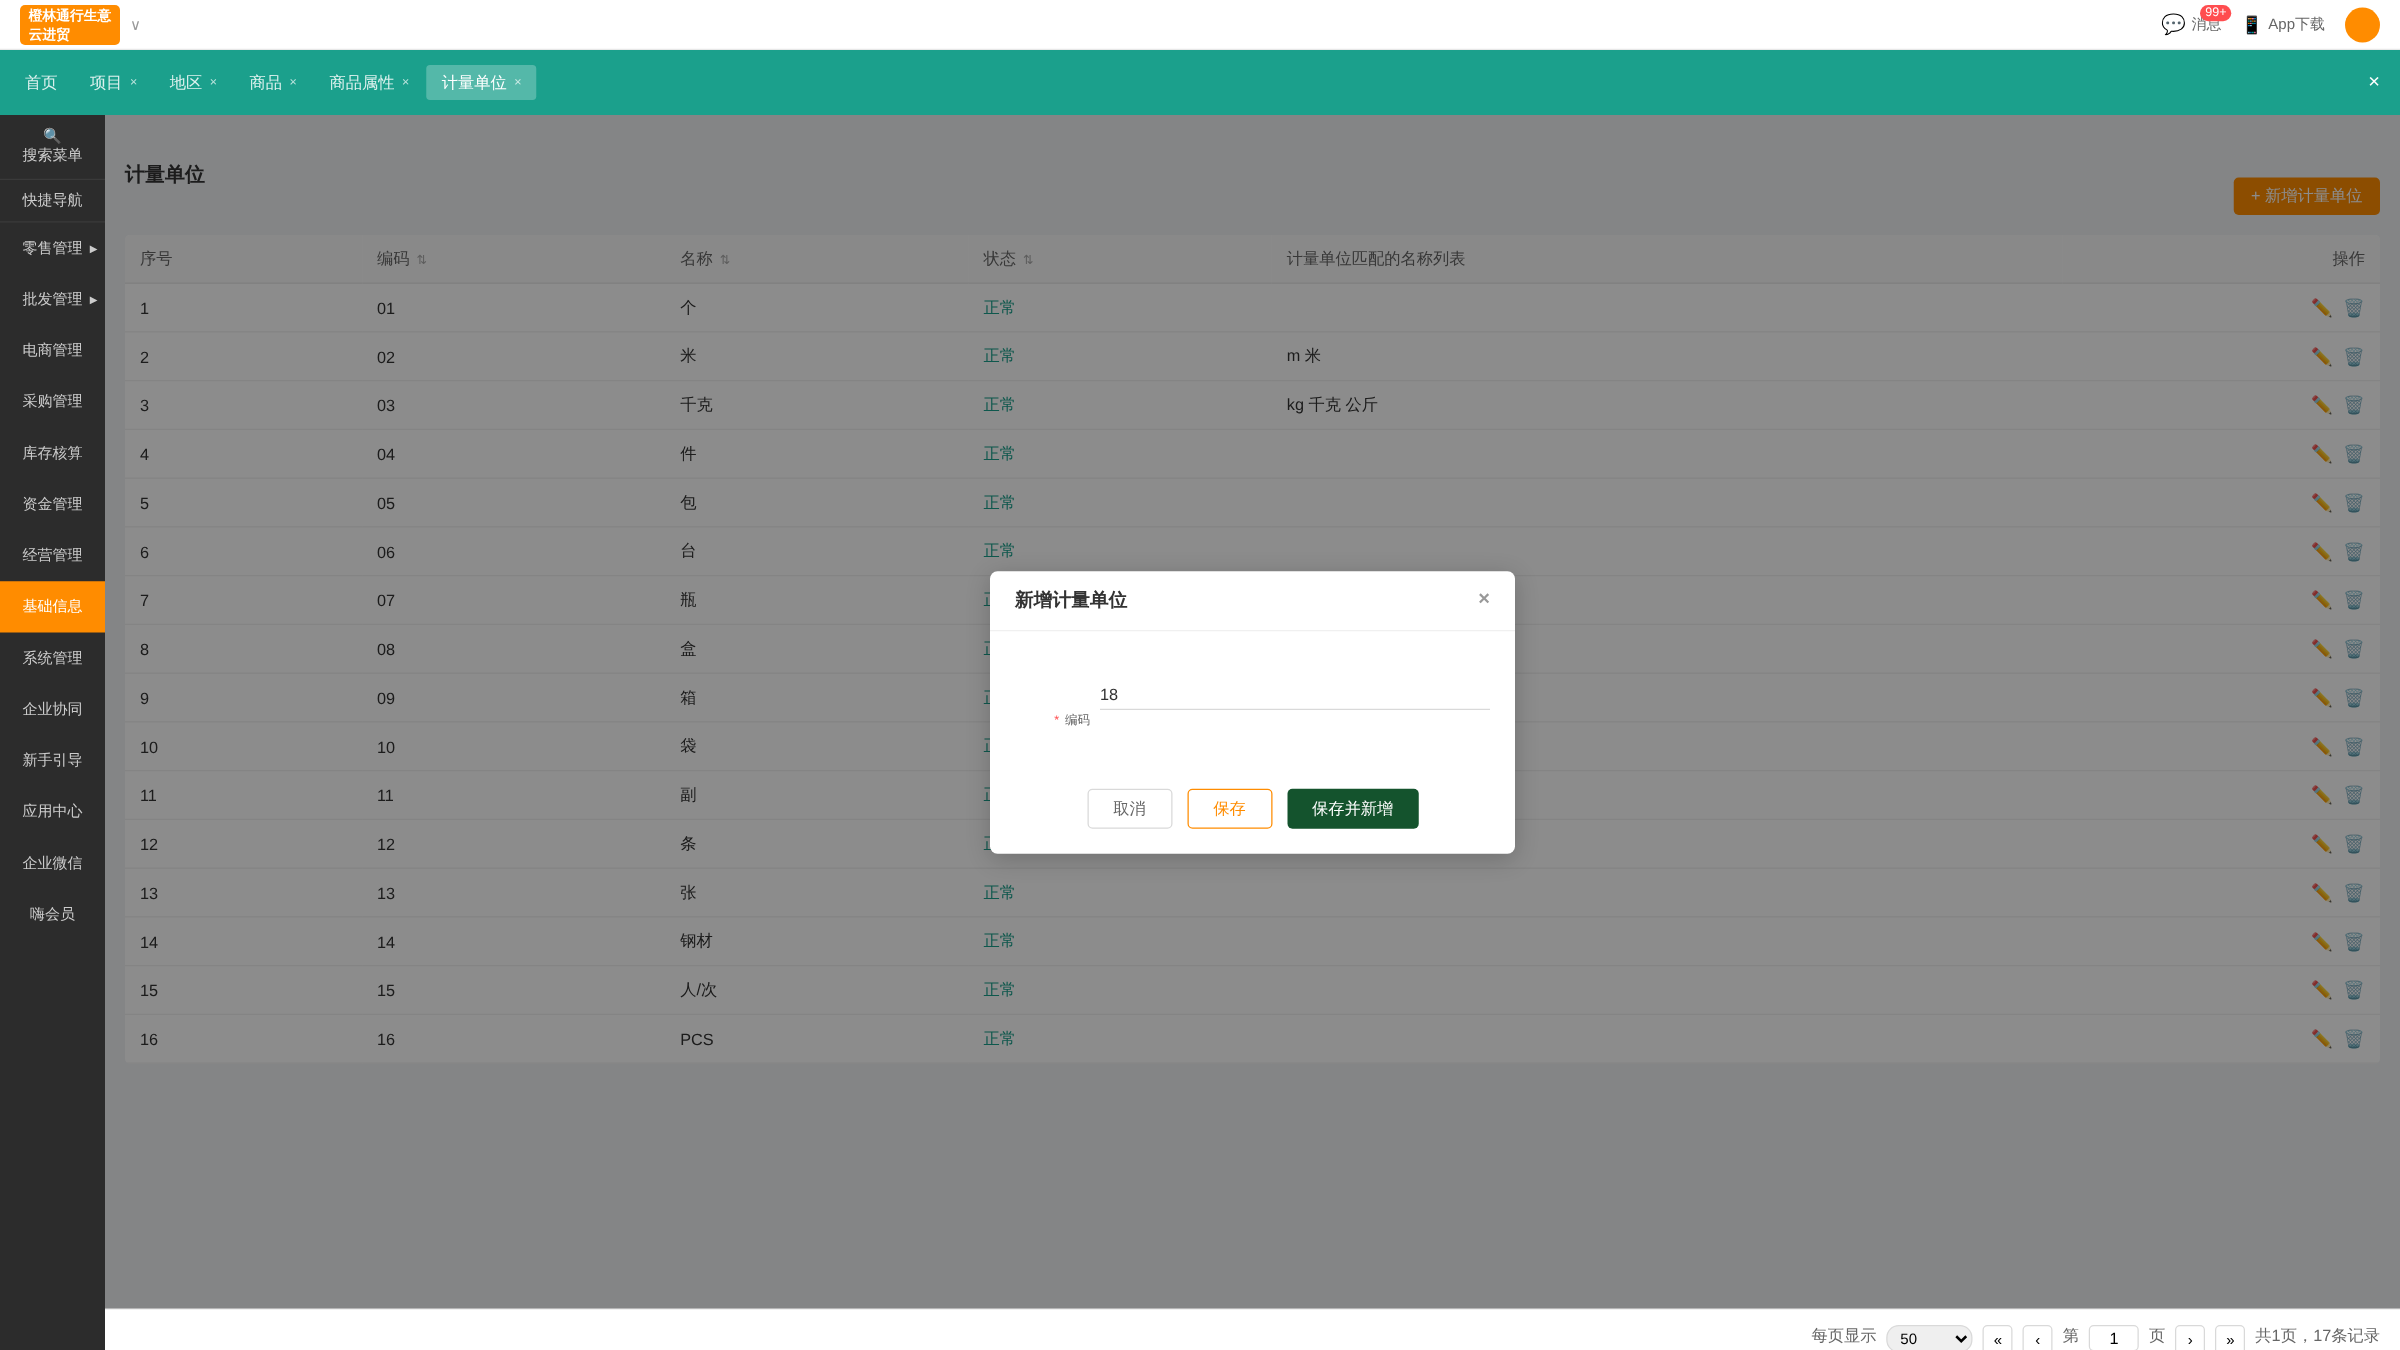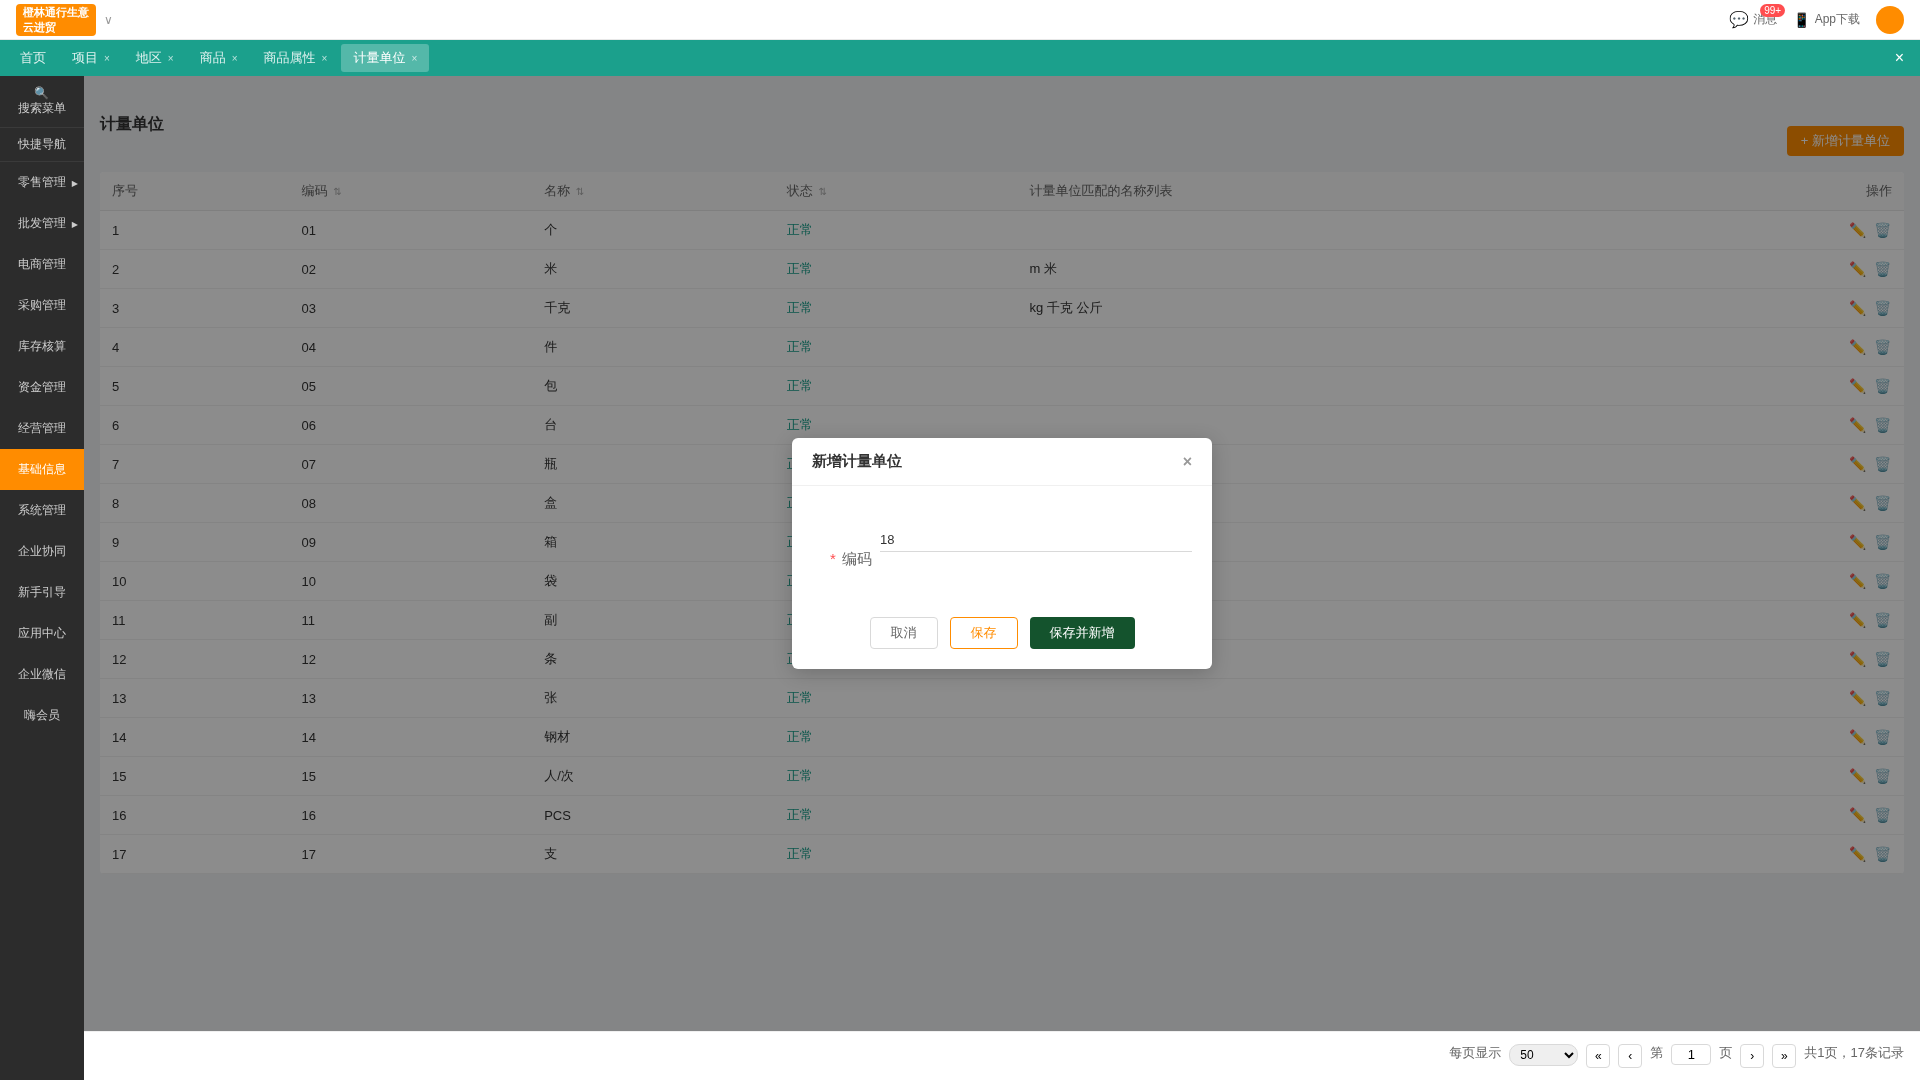--- a/index.html
+++ b/index.html
@@ -57,21 +57,21 @@
     }
     .avatar {
       width: 28px;
       height: 28px;
       border-radius: 50%;
       background: #ff8c00;
     }
 
     
     .tab-bar {
-      height: 36px;
+      height: 52px;
       background: #1ba08c;
       display: flex;
       align-items: center;
       padding: 0 8px;
       gap: 2px;
     }
     .tab {
       height: 28px;
       padding: 0 12px;
       display: flex;
@@ -309,21 +309,21 @@
     .form-row {
       display: flex;
       align-items: center;
       margin-bottom: 20px;
       gap: 8px;
     }
     .form-label {
       width: 60px;
       text-align: right;
       color: #666;
-      font-size: 15px;
+      font-size: 10px;
       flex-shrink: 0;
       margin-top: 40px;
     }
     .required-star {
       color: #ff4d4f;
       margin-right: 2px;
     }
     .form-input {
       flex: 1;
       border: none;
@@ -716,33 +716,20 @@
       <td>PCS</td>
       <td><span class="status-normal">正常</span></td>
       <td></td>
       <td style="text-align:right;">
         <div class="action-icons" style="justify-content:flex-end;">
           <span class="action-icon" title="编辑">✏️</span>
           <span class="action-icon" title="删除">🗑️</span>
         </div>
       </td>
     </tr>
-            <tr>
-      <td>17</td>
-      <td>17</td>
-      <td>支</td>
-      <td><span class="status-normal">正常</span></td>
-      <td></td>
-      <td style="text-align:right;">
-        <div class="action-icons" style="justify-content:flex-end;">
-          <span class="action-icon" title="编辑">✏️</span>
-          <span class="action-icon" title="删除">🗑️</span>
-        </div>
-      </td>
-    </tr>
           </tbody>
       </table>
 
       <div class="modal-overlay">
         <div class="modal">
           <div class="modal-header">
             <span>新增计量单位</span>
             <span class="modal-close">×</span>
           </div>
           <div class="modal-body">

